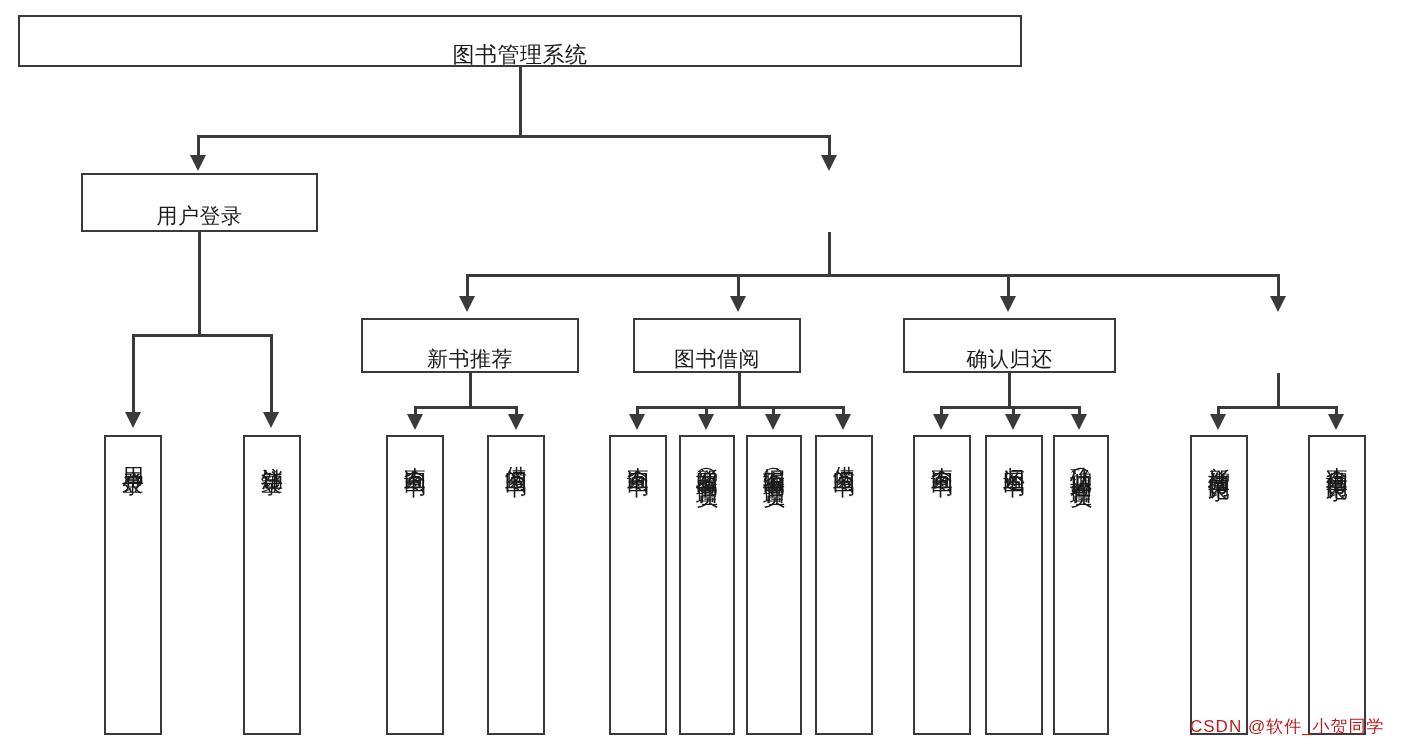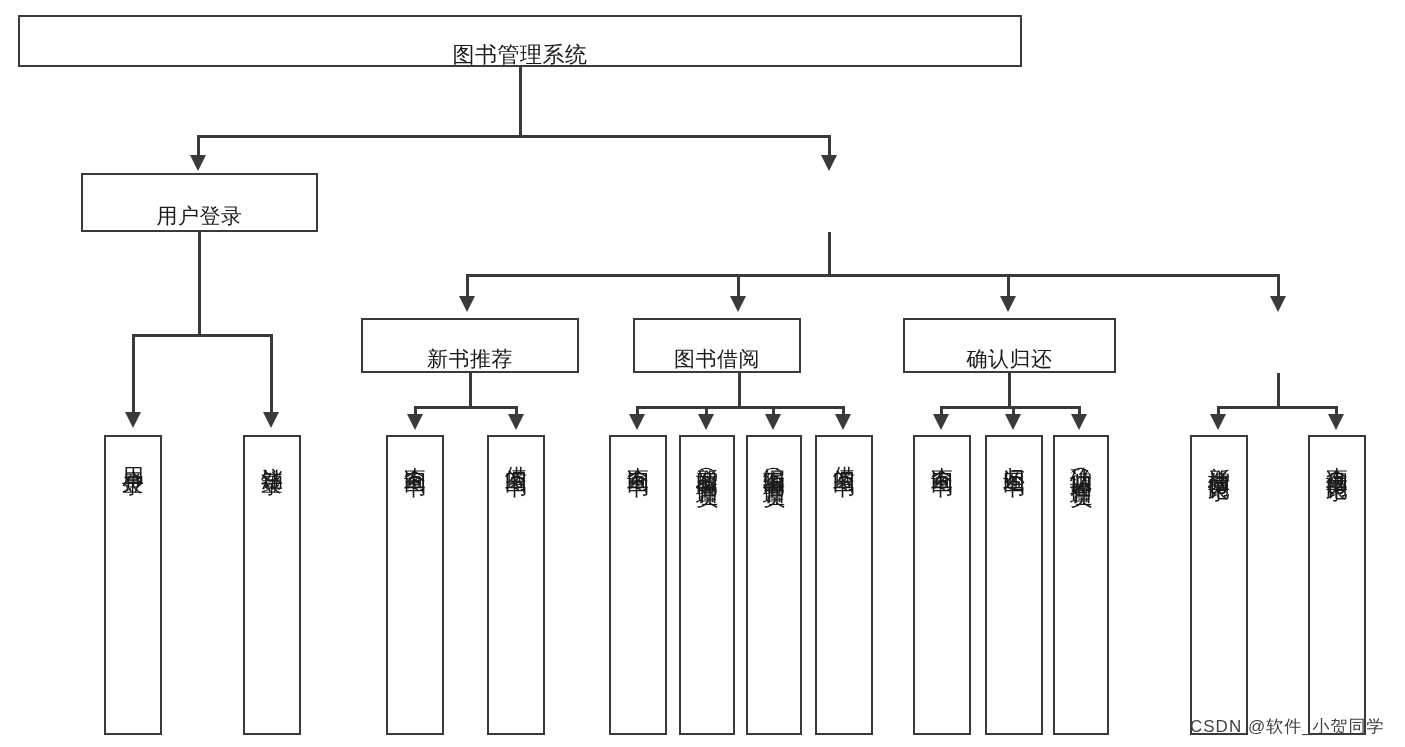--- a/index.html
+++ b/index.html
@@ -63,21 +63,21 @@
   .arrow {
     position: absolute;
     width: 0;
     height: 0;
     border-left: 8px solid transparent;
     border-right: 8px solid transparent;
     border-top: 16px solid #3a3a3a;
   }
   .watermark {
     position: absolute;
-    color: #404040;
+    color: #b91c1c;
     font-size: 17px;
     letter-spacing: 1px;
     white-space: nowrap;
     user-select: none;
   }
 </style>
 </head>
 <body>
 
 <div id="canvas">

